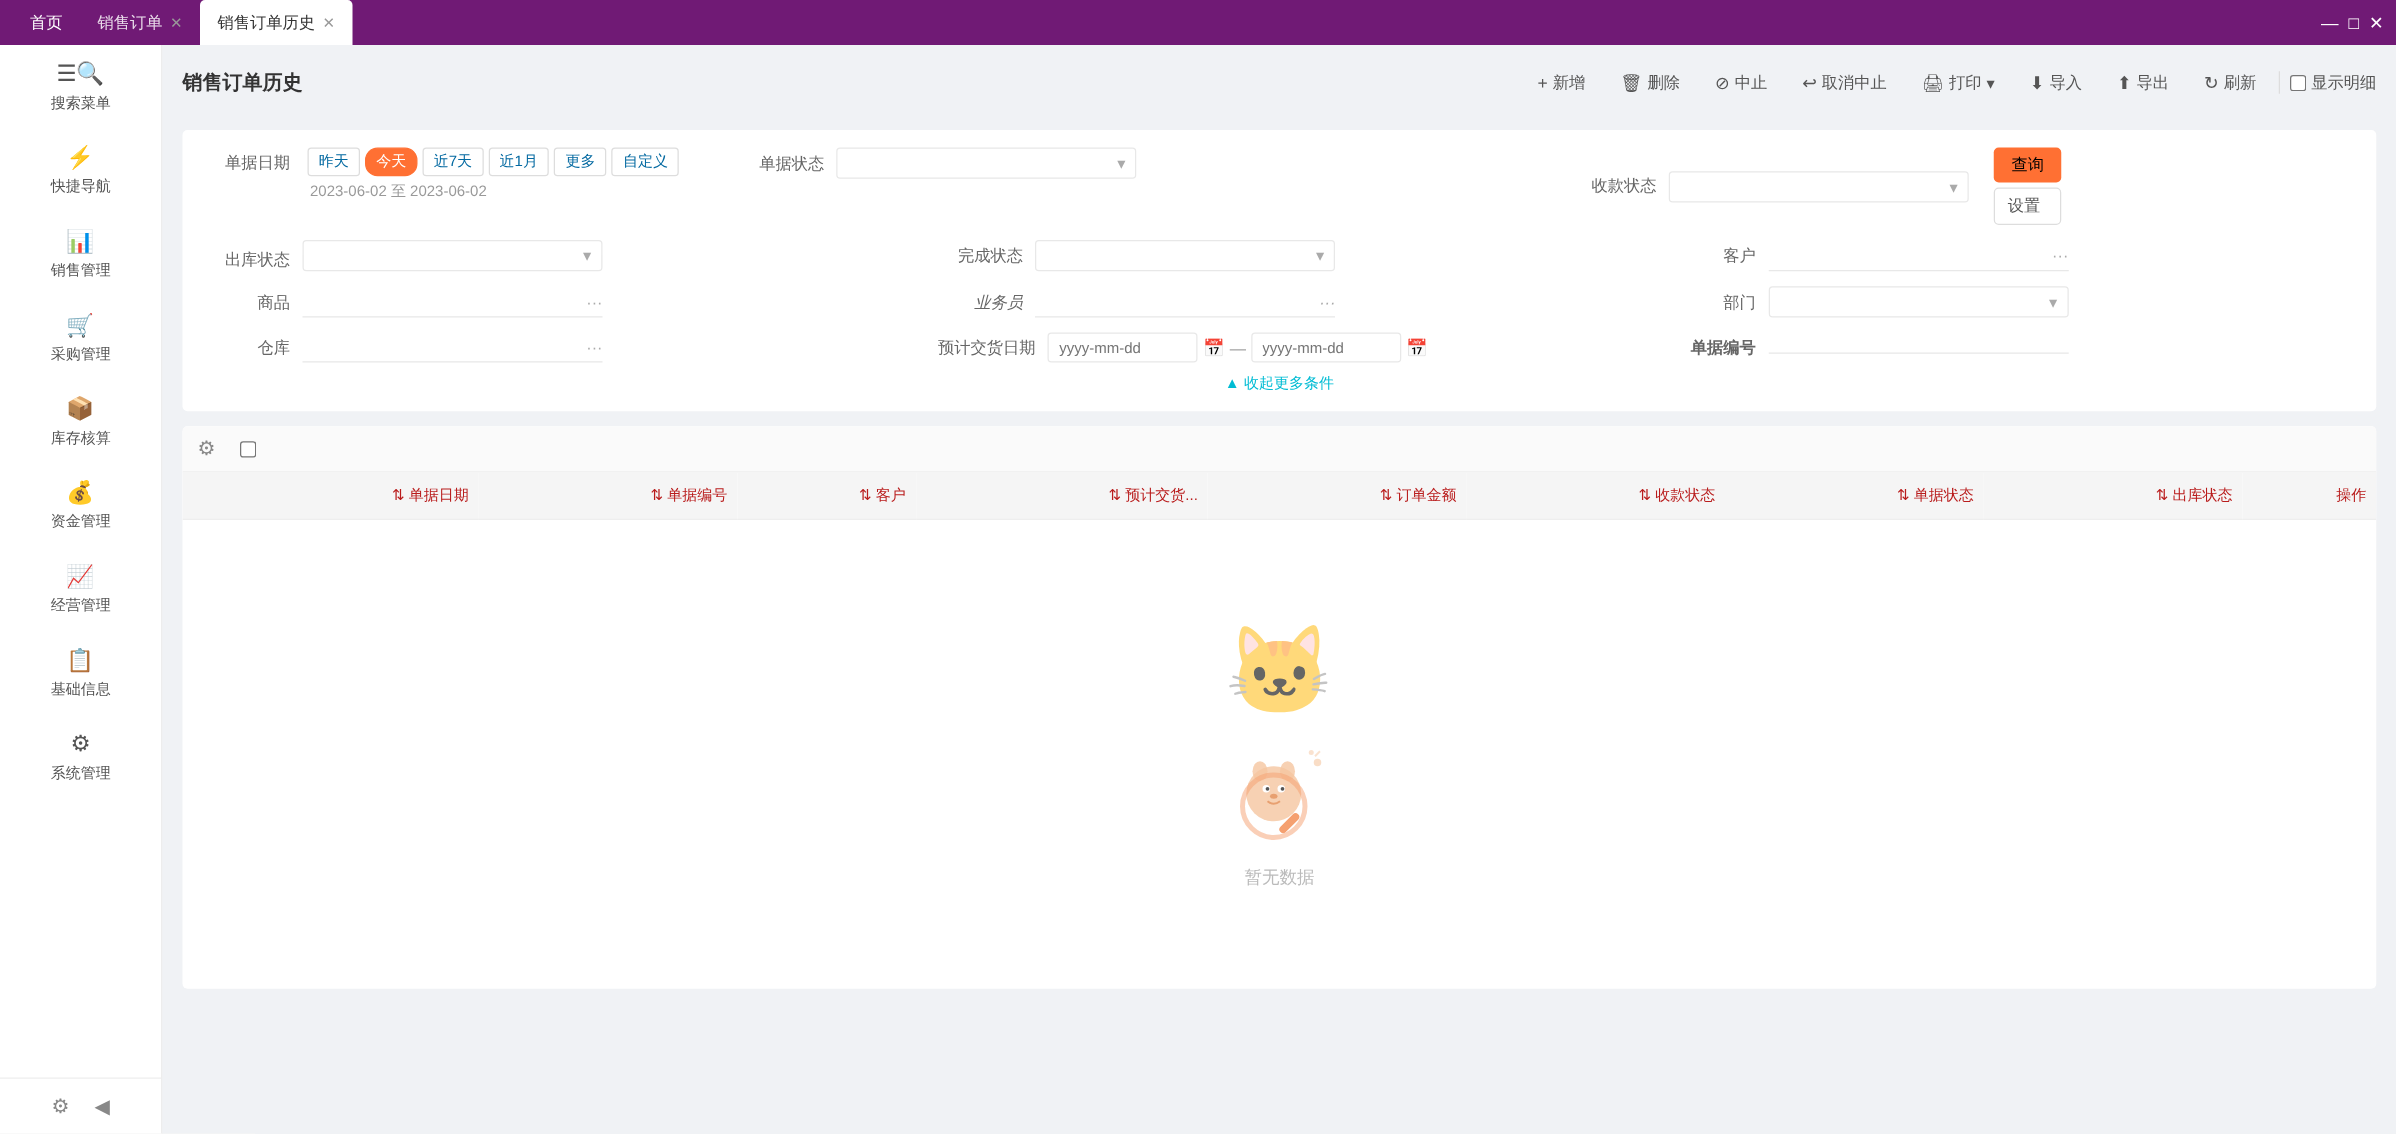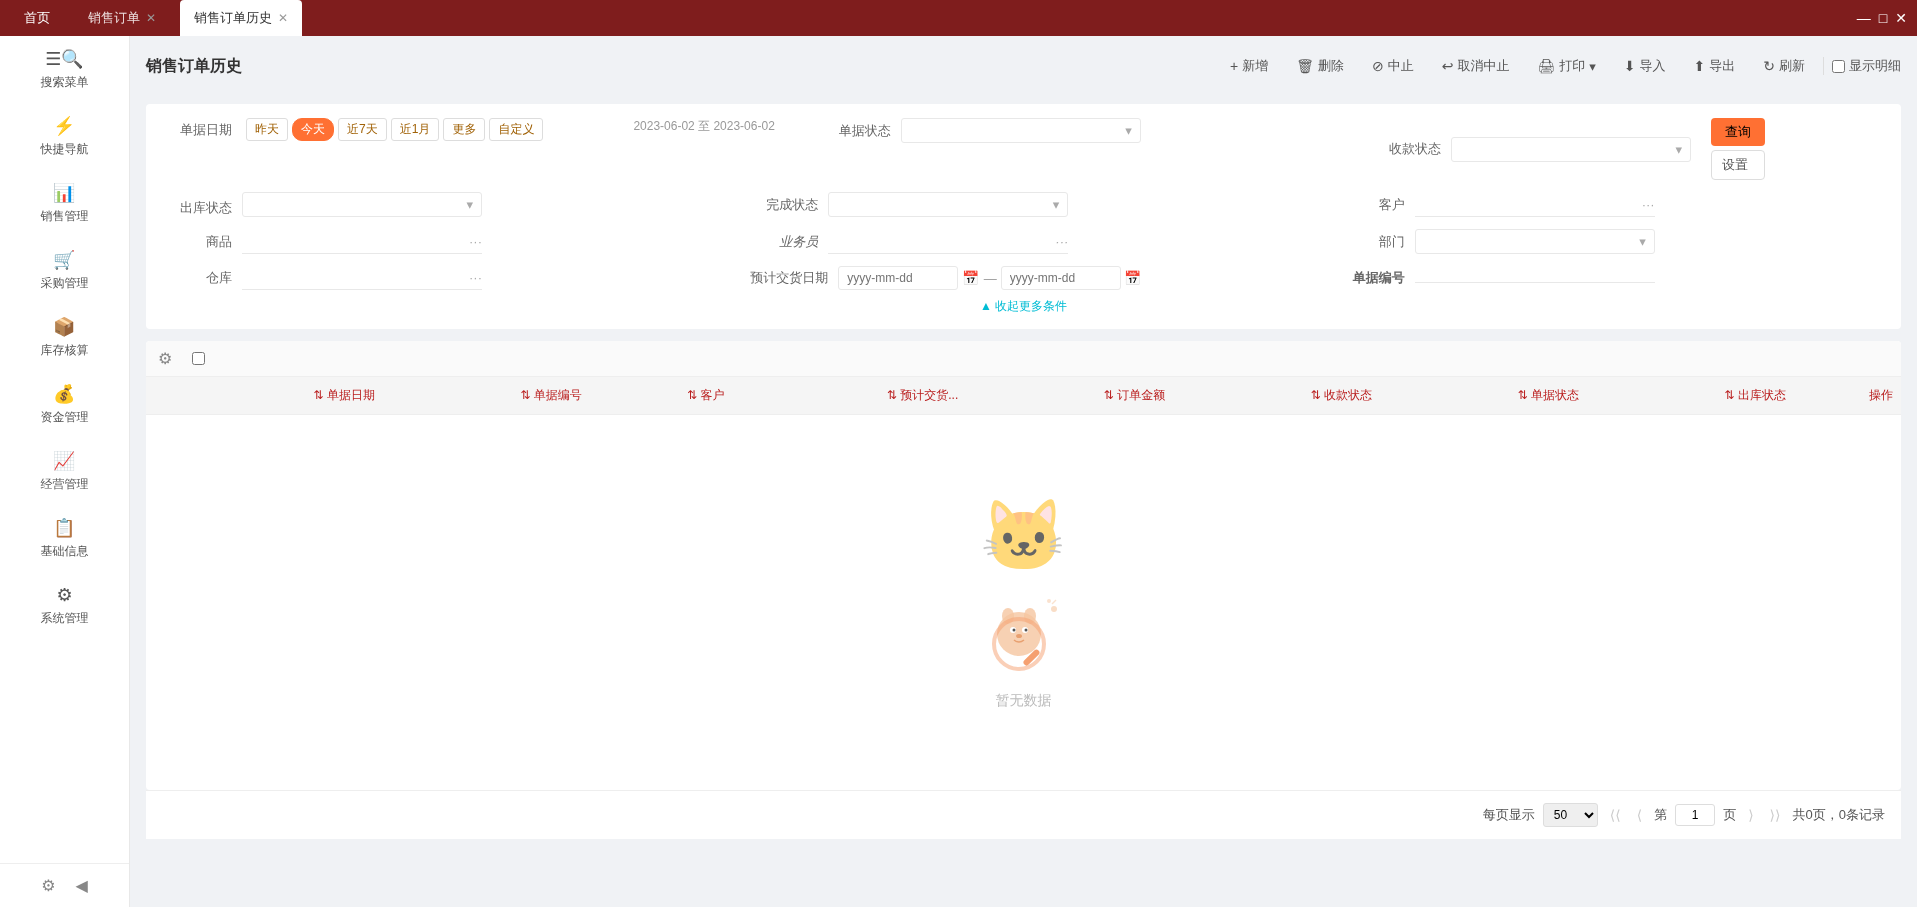--- a/index.html
+++ b/index.html
@@ -1,19 +1,19 @@
 <!DOCTYPE html>
 <html><head>
   <meta charset="utf-8">
   <style>
     * { box-sizing: border-box; margin: 0; padding: 0; }
     body { font-family: 'Microsoft YaHei', sans-serif; font-size: 13px; background: #f5f5f5; color: #333; display: flex; flex-direction: column; height: 100vh; overflow: hidden; }
 
     
-    .top-bar { background: #7f1d1d; height: 36px; display: flex; align-items: center; padding: 0 10px; flex-shrink: 0; gap: 10px; }
+    .top-bar { background: #701a75; height: 36px; display: flex; align-items: center; padding: 0 10px; flex-shrink: 0; }
     .tab-item { display: flex; align-items: center; padding: 0 14px; height: 36px; color: rgba(255,255,255,0.85); cursor: pointer; font-size: 13px; }
     .tab-item.active { background: #fff; color: #333; border-radius: 4px 4px 0 0; }
     .tab-item .close-icon { margin-left: 6px; font-size: 12px; color: #999; cursor: pointer; }
     .tab-item.home { color: #fff; }
     .top-right { margin-left: auto; display: flex; align-items: center; gap: 8px; color: #fff; }
     .top-right span { cursor: pointer; font-size: 14px; }
 
     
     .main-layout { display: flex; flex: 1; overflow: hidden; }
 
@@ -36,21 +36,21 @@
     .toolbar-btn .btn-icon { font-size: 14px; }
     .toolbar-btn.primary { background: #ff7033; color: #000000; border-radius: 4px; padding: 5px 14px; }
     .toolbar-divider { width: 1px; height: 18px; background: #ddd; }
     .display-detail { display: flex; align-items: center; gap: 4px; font-size: 13px; color: #555; }
     .display-detail input[type=checkbox] { cursor: pointer; }
 
     
     .filter-panel { background: #fff; border-radius: 4px; padding: 14px 16px; margin-bottom: 12px; }
     .filter-label { width: 80px; color: #666; flex-shrink: 0; text-align: right; padding-right: 10px; }
     .date-quick-btns { display: flex; align-items: center; gap: 4px; margin-left: 4px; }
-    .date-btn { padding: 2px 8px; border: 1px solid #ddd; border-radius: 3px; cursor: pointer; font-size: 12px; background: #fff; color: #a16207; }
+    .date-btn { padding: 2px 8px; border: 1px solid #ddd; border-radius: 3px; cursor: pointer; font-size: 12px; background: #fff; color: #0369a1; }
     .date-btn.active { background: #ff7033; color: #fff; border-color: #ff7033; border-radius: 10px; }
     .date-range { font-size: 12px; color: #999; margin-left: 6px; }
     .filter-select { display: flex; align-items: center; border: 1px solid #e8e8e8; border-radius: 3px; padding: 4px 8px; min-width: 180px; cursor: pointer; background: #fff; }
     .filter-select .chevron { margin-left: auto; color: #aaa; }
     .filter-input-dots { color: #aaa; margin-left: 4px; cursor: pointer; }
 
     .date-input-group { display: flex; align-items: center; gap: 4px; }
     .date-input { border: 1px solid #e8e8e8; border-radius: 3px; padding: 4px 8px; font-size: 12px; color: #bbb; width: 120px; }
     .calendar-icon { color: #ccc; cursor: pointer; font-size: 14px; }
     .date-separator { color: #999; }
@@ -187,21 +187,21 @@
           <input type="checkbox" style="">
           <span>显示明细</span>
         </div>
       </div>
     </div>
 
     <div class="filter-panel">
 
       <div style="display:flex; align-items:flex-start; margin-bottom:12px; gap:16px;">
 
-        <div style="display:flex; flex-direction:row; gap:4px; flex: 0 0 auto;">
+        <div style="display:flex; flex-direction:column; gap:4px; flex: 0 0 auto;">
           <div style="display:flex; align-items:center;">
             <span class="filter-label">单据日期</span>
             <div class="date-quick-btns">
               <button class="date-btn">昨天</button>
               <button class="date-btn active">今天</button>
               <button class="date-btn">近7天</button>
               <button class="date-btn">近1月</button>
               <button class="date-btn">更多</button>
               <button class="date-btn">自定义</button>
             </div>
@@ -385,31 +385,15 @@
 
             <circle cx="90" cy="20" r="3" fill="#f5c6a0" opacity="0.6"></circle>
             <circle cx="85" cy="12" r="2" fill="#f5c6a0" opacity="0.5"></circle>
             <line x1="88" y1="15" x2="92" y2="11" stroke="#f5c6a0" stroke-width="1.5" opacity="0.5"></line>
           </svg>
         </div>
         <span class="empty-text">暂无数据</span>
       </div>
     </div>
 
-    <div class="pagination">
-      <span>每页显示</span>
-      <select class="page-size-select">
-        <option>20</option>
-        <option selected="">50</option>
-        <option>100</option>
-      </select>
-      <button class="page-btn" disabled="">⟨⟨</button>
-      <button class="page-btn" disabled="">⟨</button>
-      <span>第</span>
-      <input class="page-input" type="text" value="1" style="">
-      <span>页</span>
-      <button class="page-btn" disabled="">⟩</button>
-      <button class="page-btn" disabled="">⟩⟩</button>
-      <span>共0页，0条记录</span>
-    </div>
 
   </div>
 </div>
 
 </body></html>

